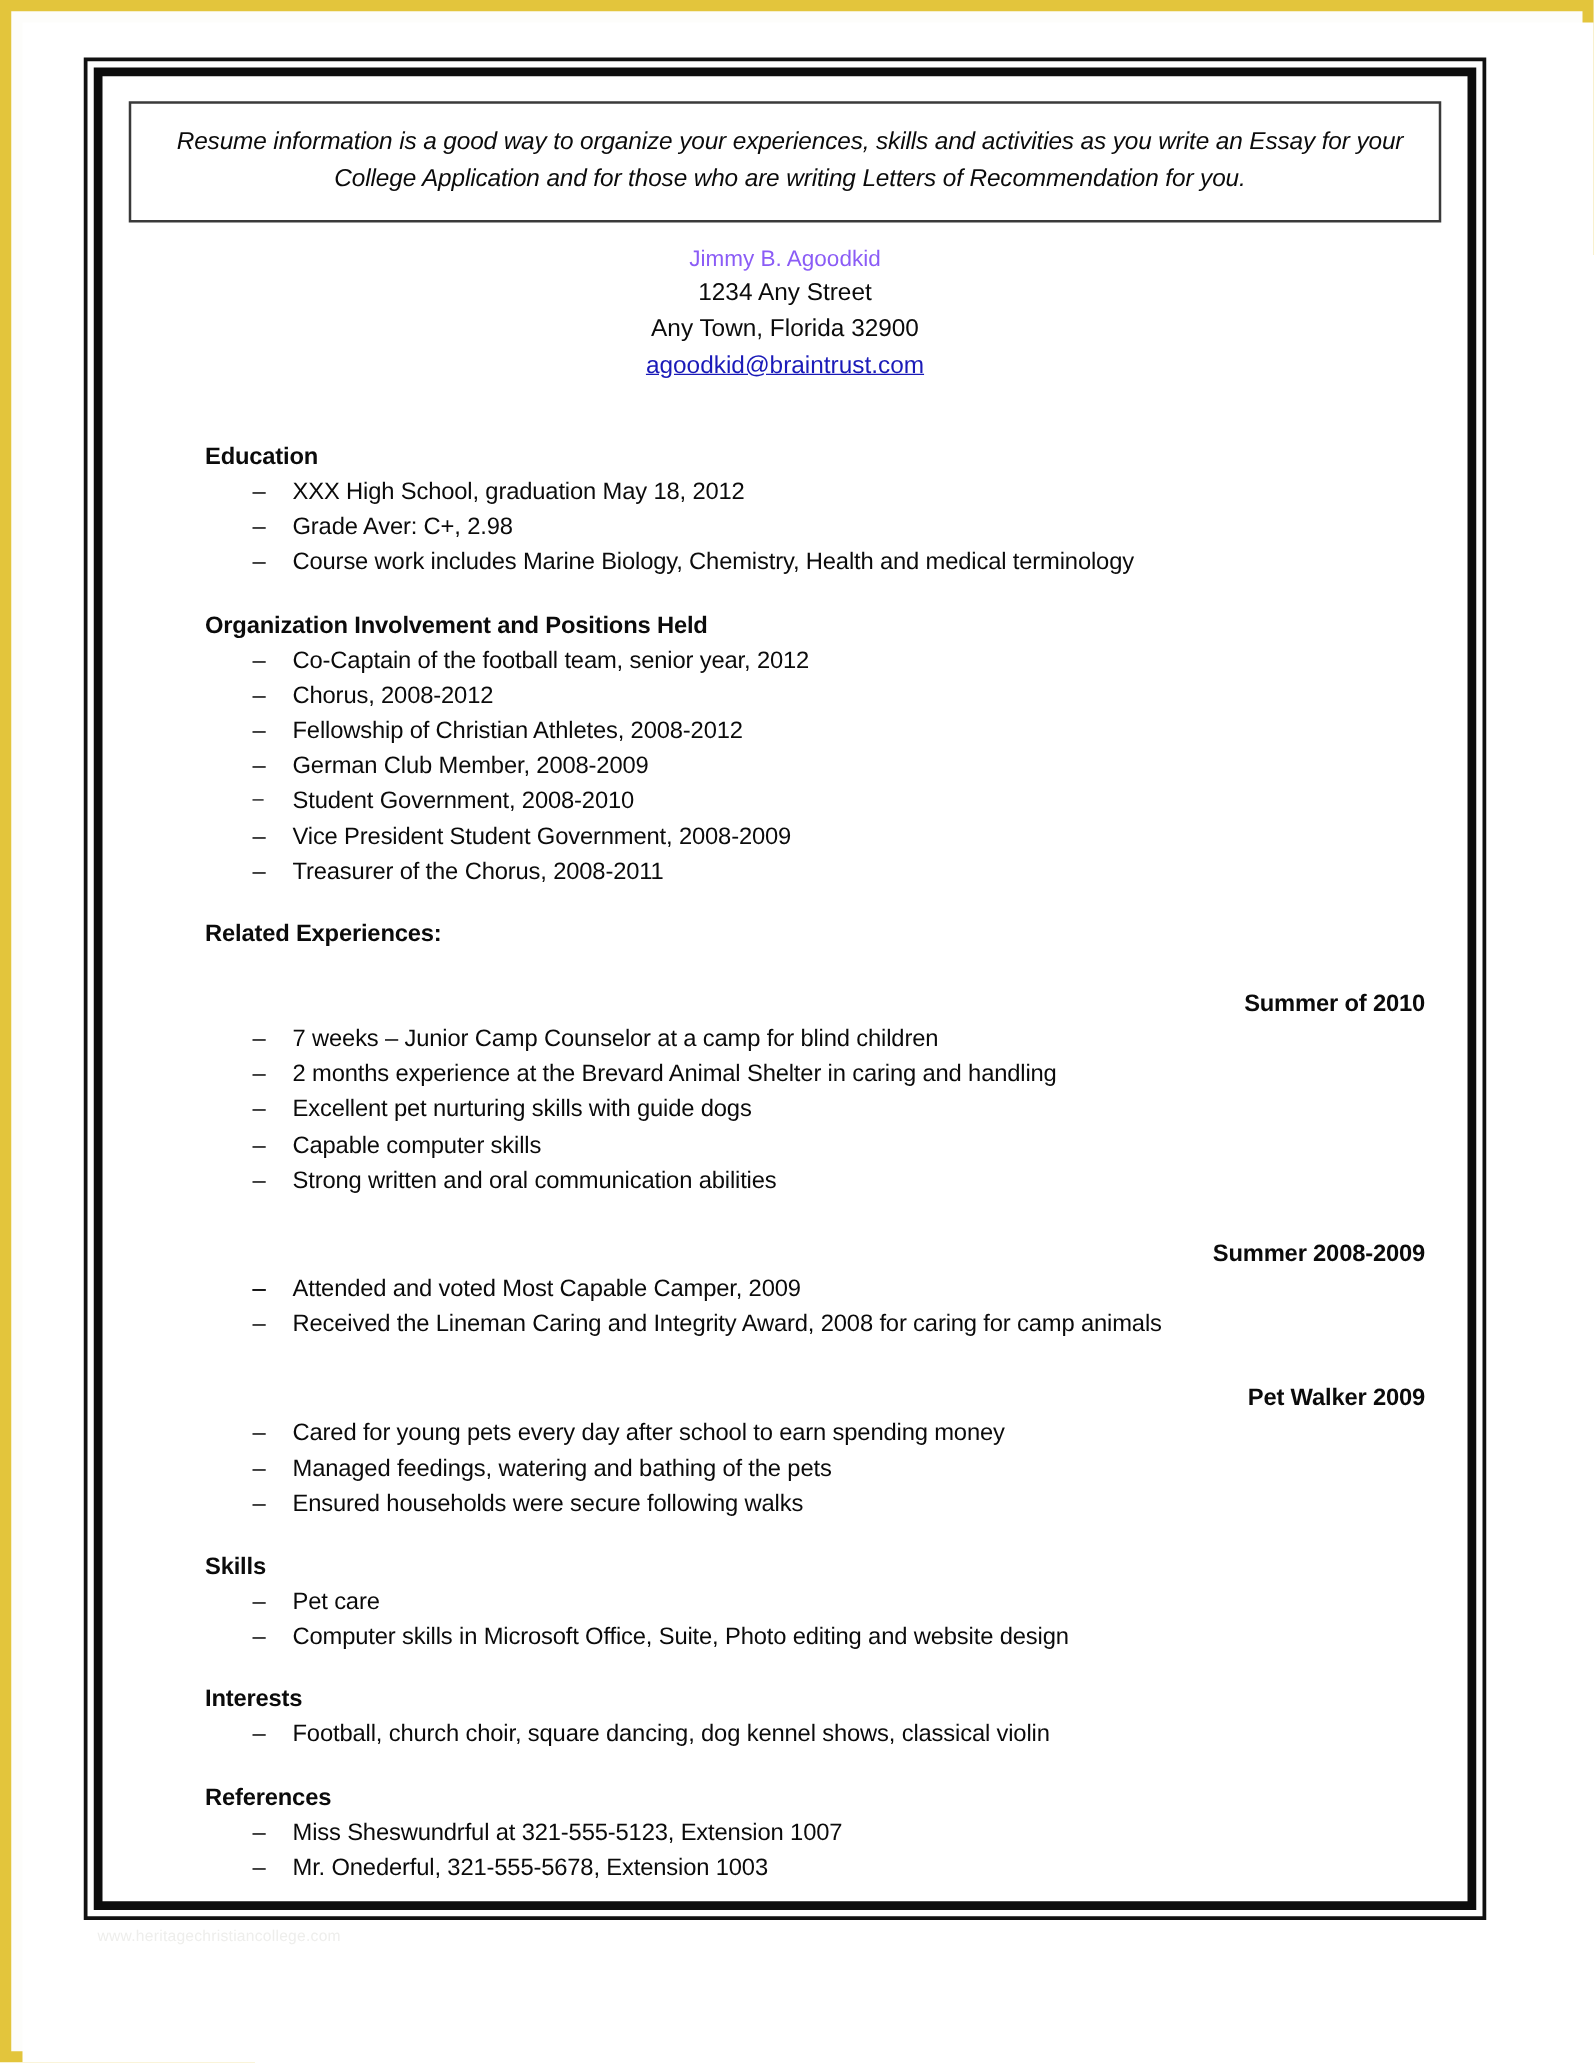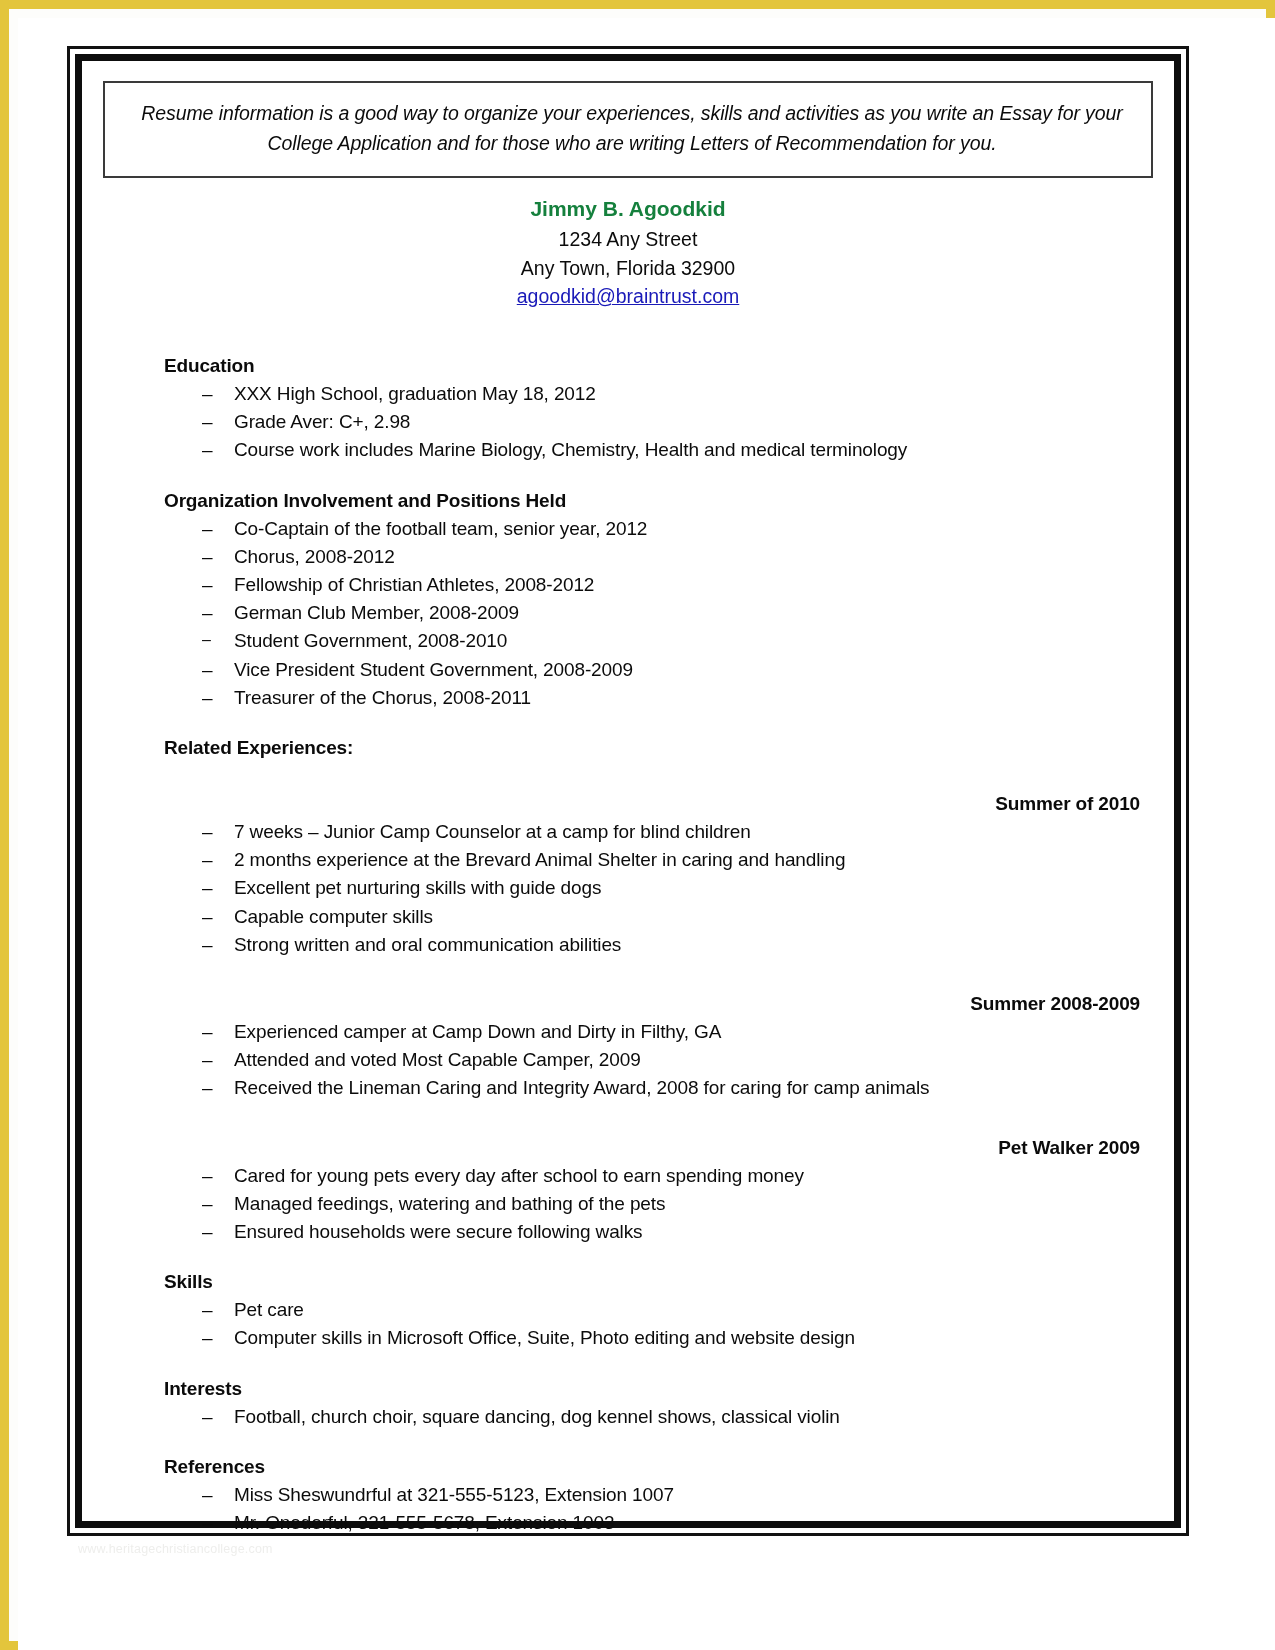--- a/index.html
+++ b/index.html
@@ -71,23 +71,23 @@
   }
 
   
   .contact {
     position: absolute;
     top: 133px;
     left: 0; right: 0;
     text-align: center;
   }
   .contact-name {
-    font-size: 21px;
-    font-weight: bold;
-    color: #15803d;
+    font-size: 18px;
+    font-weight: normal;
+    color: #8b5cf6;
     line-height: 1.47;
   }
   .contact-line {
     font-size: 19.5px;
     color: #0b0b0b;
     line-height: 1.47;
   }
   .contact-email {
     font-size: 19.5px;
     color: #1a1ab8;
@@ -205,21 +205,21 @@
                 <li><span class="dash">–</span><span>7 weeks – Junior Camp Counselor at a camp for blind children</span></li>
                 <li><span class="dash">–</span><span>2 months experience at the Brevard Animal Shelter in caring and handling</span></li>
                 <li><span class="dash">–</span><span>Excellent pet nurturing skills with guide dogs</span></li>
                 <li><span class="dash">–</span><span>Capable computer skills</span></li>
                 <li><span class="dash">–</span><span>Strong written and oral communication abilities</span></li>
               </ul>
             </div>
             <div class="section">
               <div class="section-heading sub">Summer 2008-2009</div>
               <ul class="bullets">
-                <li><span class="dash">–</span><span>Experienced camper at Camp Down and Dirty in Filthy, GA</span></li>
+                <li><span class="dash">–</span></li>
                 <li><span class="dash">–</span><span>Attended and voted Most Capable Camper, 2009</span></li>
                 <li><span class="dash">–</span><span>Received the Lineman Caring and Integrity Award, 2008 for caring for camp animals</span></li>
               </ul>
             </div>
             <div class="section">
               <div class="section-heading sub">Pet Walker 2009</div>
               <ul class="bullets">
                 <li><span class="dash">–</span><span>Cared for young pets every day after school to earn spending money</span></li>
                 <li><span class="dash">–</span><span>Managed feedings, watering and bathing of the pets</span></li>
                 <li><span class="dash">–</span><span>Ensured households were secure following walks</span></li>

